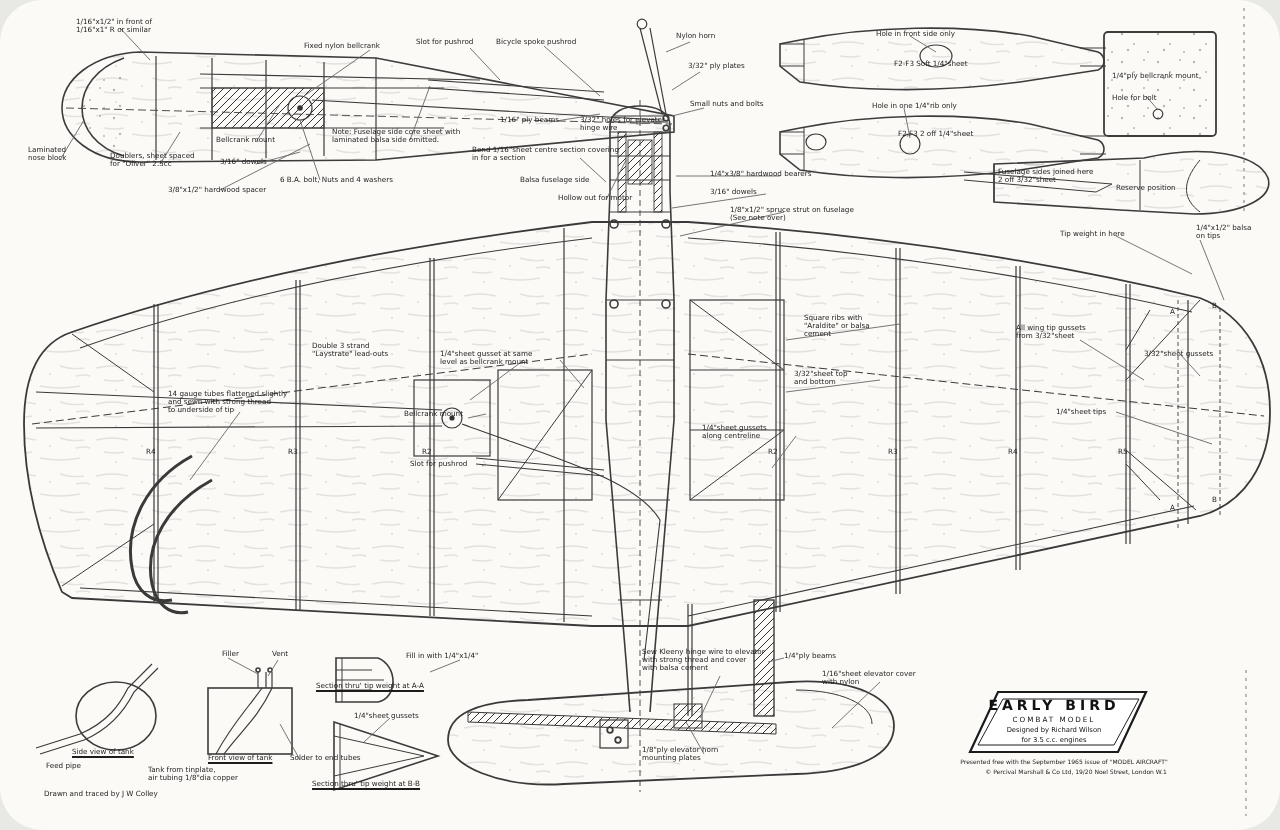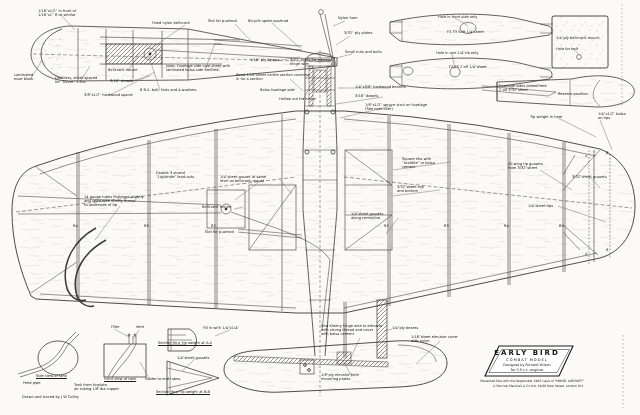--- a/index.html
+++ b/index.html
@@ -1,17 +1,17 @@
 <!DOCTYPE html>
 <html><head>
 <meta charset="utf-8">
 <style>
   html,body{margin:0;padding:0;background:#e8e8e4;}
   #sheet{position:relative;width:640px;height:415px;background:#fbfaf7;overflow:hidden;
-         font-family:"DejaVu Sans","Liberation Sans",sans-serif;color:#222;}
+         font-family:"DejaVu Sans","Liberation Sans",sans-serif;color:#222;border-radius:21px;}
   #plan-svg{position:absolute;left:0;top:0;}
   #annotation-layer{position:absolute;left:0;top:0;width:640px;height:415px;}
   .lbl{position:absolute;font-size:3.6px;line-height:1.18;color:#1d1d1d;white-space:pre-line;}
   .lbl.u{text-decoration:underline;}
   #title-block{position:absolute;left:489px;top:349px;width:76px;text-align:center;color:#111;}
   #tb-title{font-size:7px;font-weight:bold;letter-spacing:2px;}
   #tb-sub{font-size:3.6px;letter-spacing:1px;margin-top:1px;}
   #tb-designer,#tb-engine{font-size:3.4px;margin-top:1px;}
   .credit{position:absolute;font-size:3px;color:#222;width:140px;text-align:center;}
   #credit1{left:462px;top:379px;}

